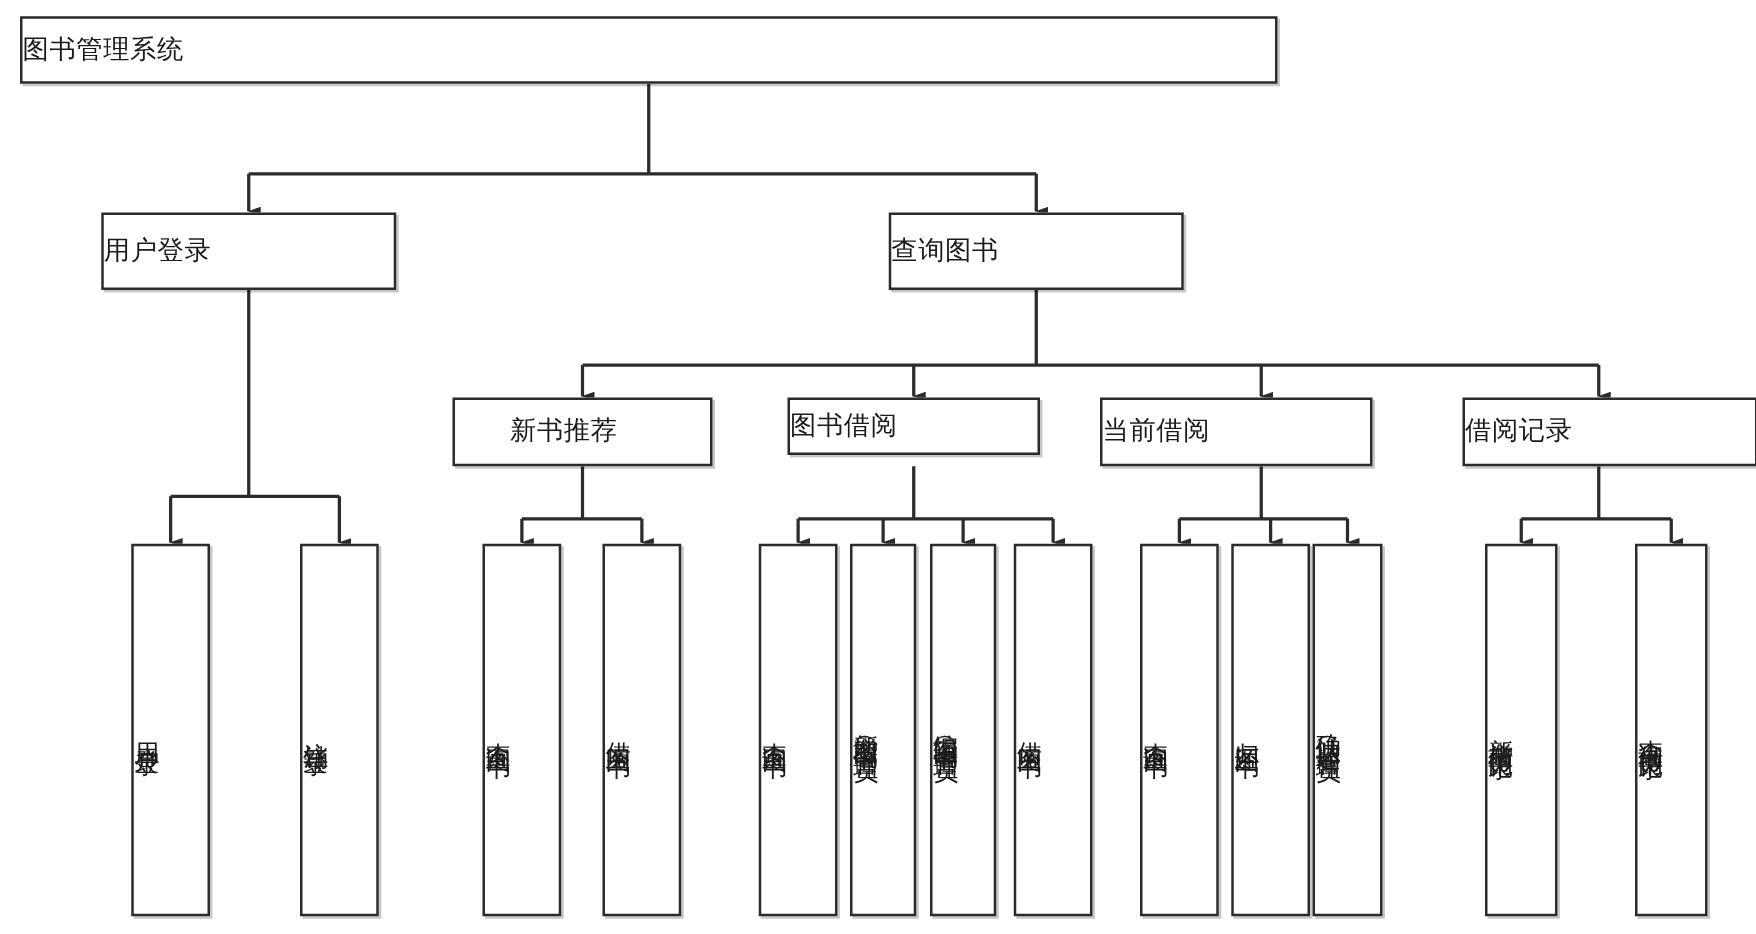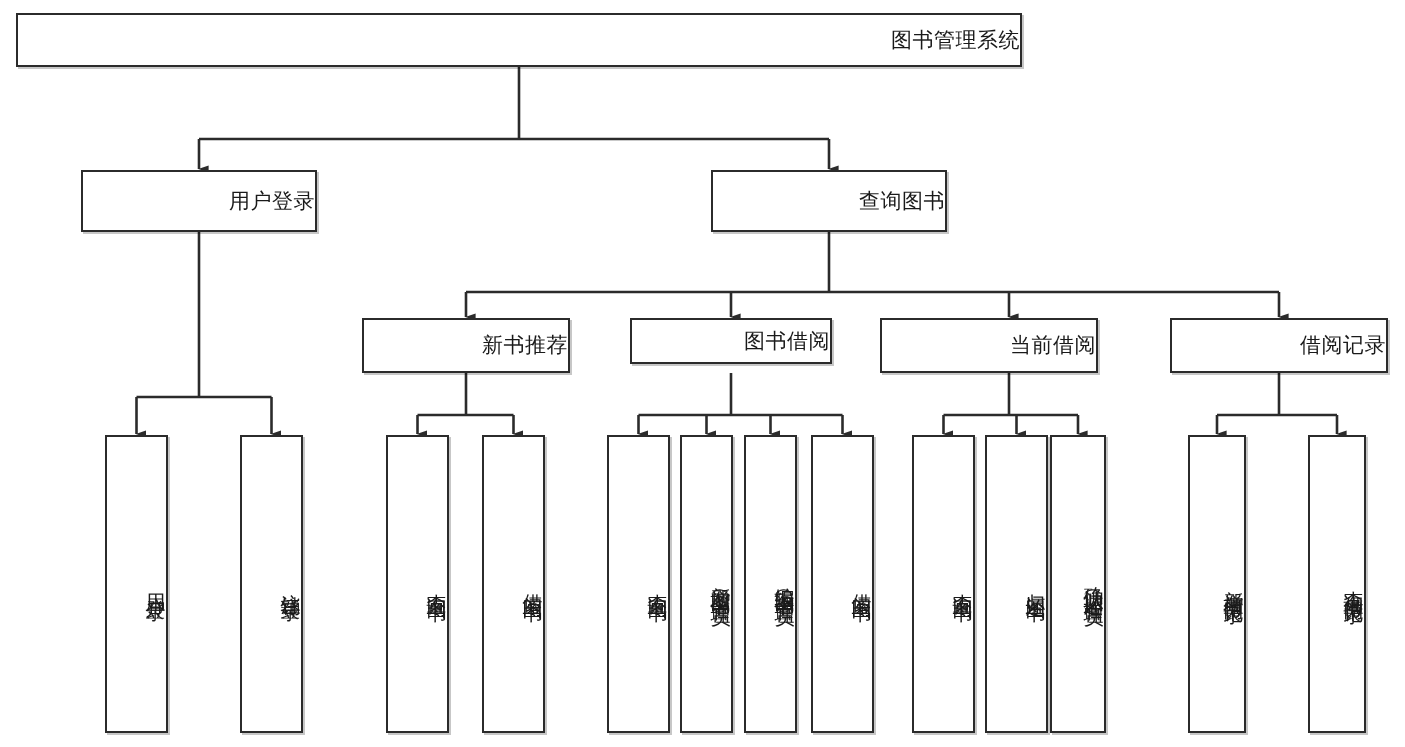--- a/index.html
+++ b/index.html
@@ -27,21 +27,21 @@
     pointer-events: none;
   }
   .node {
     position: absolute;
     box-sizing: border-box;
     background: #ffffff;
     border: 2px solid #2b2b2b;
     box-shadow: 2px 2px 0 rgba(0,0,0,0.22);
     display: flex;
     align-items: center;
-    justify-content: flex-end;
+    justify-content: flex-start;
     color: #1a1a1a;
   }
   .node-label {
     font-size: 21px;
     line-height: 1.15;
     letter-spacing: 0.5px;
     white-space: nowrap;
     text-align: center;
   }
   
@@ -113,30 +113,30 @@
   <div id="nodes">
       <div class="node" style="left: 16px; top: 13px; width: 1006px; height: 54px;">
         <span class="node-label">图书管理系统</span>
       </div>
       <div class="node" style="left: 81px; top: 170px; width: 236px; height: 62px;">
         <span class="node-label">用户登录</span>
       </div>
       <div class="node" style="left: 711px; top: 170px; width: 236px; height: 62px;">
         <span class="node-label">查询图书</span>
       </div>
-      <div class="node" style="left: 362px; top: 318px; width: 208px; height: 55px;">
+      <div class="node" style="left: 362px; top: 318px; width: 208px; height: 55px; padding-left: 44px;">
         <span class="node-label">新书推荐</span>
       </div>
       <div class="node" style="left: 630px; top: 318px; width: 202px; height: 46px;">
         <span class="node-label">图书借阅</span>
       </div>
       <div class="node" style="left: 880px; top: 318px; width: 218px; height: 55px;">
         <span class="node-label">当前借阅</span>
       </div>
-      <div class="node" style="left: 1170px; top: 318px; width: 218px; height: 55px;">
+      <div class="node" style="left: 1170px; top: 318px; width: 236px; height: 55px;">
         <span class="node-label">借阅记录</span>
       </div>
       <div class="node vertical" style="left: 105px; top: 435px; width: 63px; height: 298px;">
         <span class="node-label">用户登录</span>
       </div>
       <div class="node vertical" style="left: 240px; top: 435px; width: 63px; height: 298px;">
         <span class="node-label">注销登录</span>
       </div>
       <div class="node vertical" style="left: 386px; top: 435px; width: 63px; height: 298px;">
         <span class="node-label">查询图书</span>

